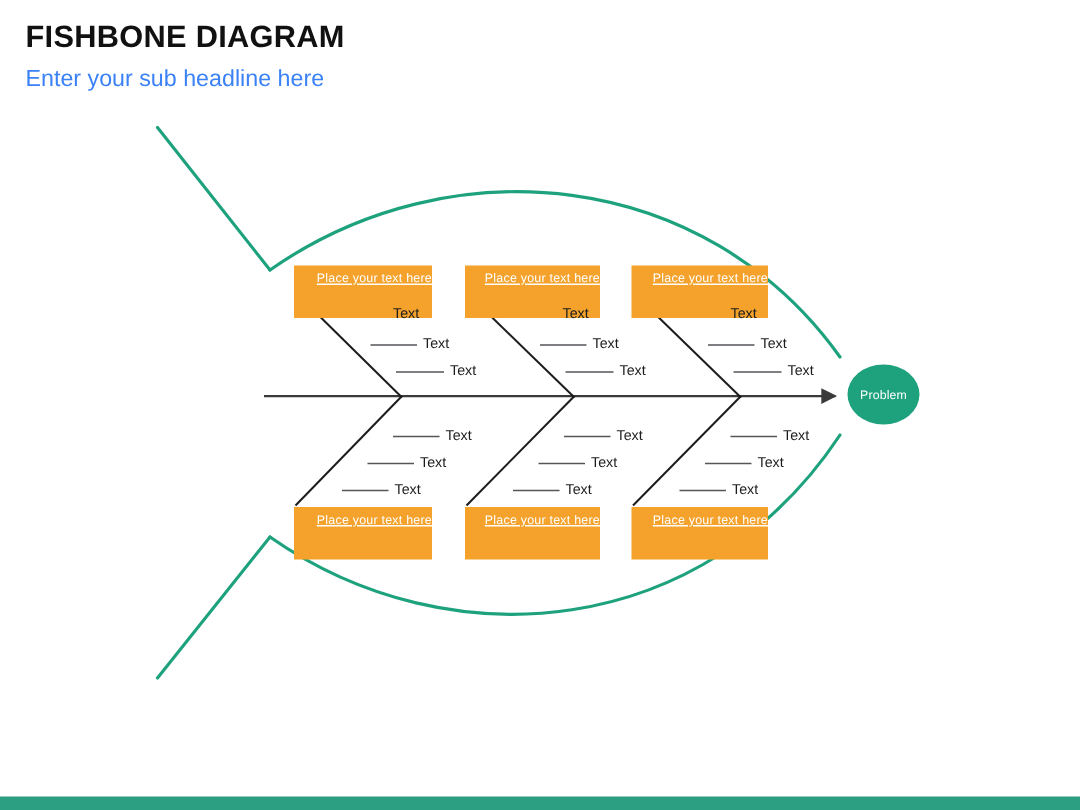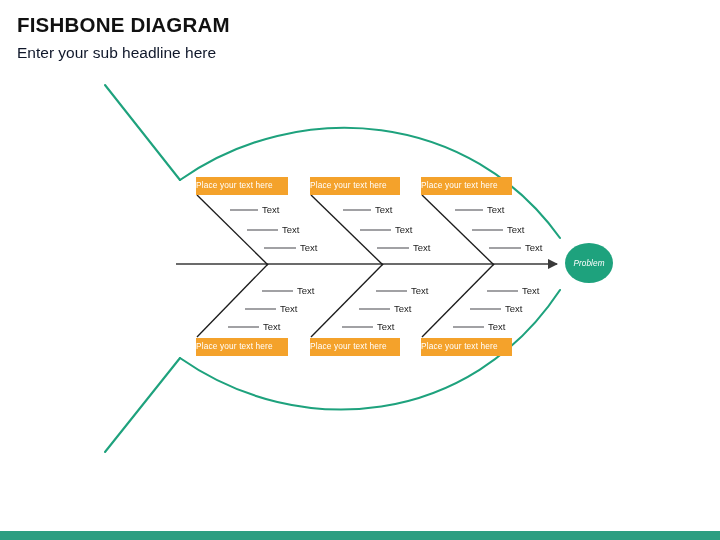--- a/index.html
+++ b/index.html
@@ -39,47 +39,48 @@
     font-weight: bold;
     color: #111111;
     letter-spacing: 0.2px;
     line-height: 1.1;
     margin: 0;
     white-space: nowrap;
   }
   #subtitle {
     font-size: 15.5px;
     font-weight: normal;
-    color: #0f172a;
+    color: #3b82f6;
     line-height: 1.1;
     margin: 7px 0 0 0;
     white-space: nowrap;
   }
 
   
   #diagram-svg {
     position: absolute;
     left: 0;
     top: 0;
     width: 720px;
     height: 540px;
     pointer-events: none;
   }
 
   
   .cat-box {
     position: absolute;
-    height: 18px;
+    height: 35px;
     line-height: 17px;
-    text-align: left;
+    text-align: right;
     color: #ffffff;
     font-size: 8.3px;
     letter-spacing: 0.15px;
     white-space: nowrap;
     overflow: hidden;
+    text-decoration: underline;
   }
 
   
   .branch-label {
     position: absolute;
     font-size: 9.5px;
     color: #1c1c1c;
     white-space: nowrap;
     line-height: 1;
     text-align: center;
@@ -89,21 +90,20 @@
   #problem-node {
     position: absolute;
     left: 565px;
     top: 243px;
     width: 48px;
     height: 40px;
     border-radius: 50%;
     display: flex;
     align-items: center;
     justify-content: center;
-    font-style: italic;
   }
   #problem-label {
     color: #ffffff;
     font-size: 8.2px;
     letter-spacing: 0.1px;
     white-space: nowrap;
   }
 
   
   #footer-bar {

